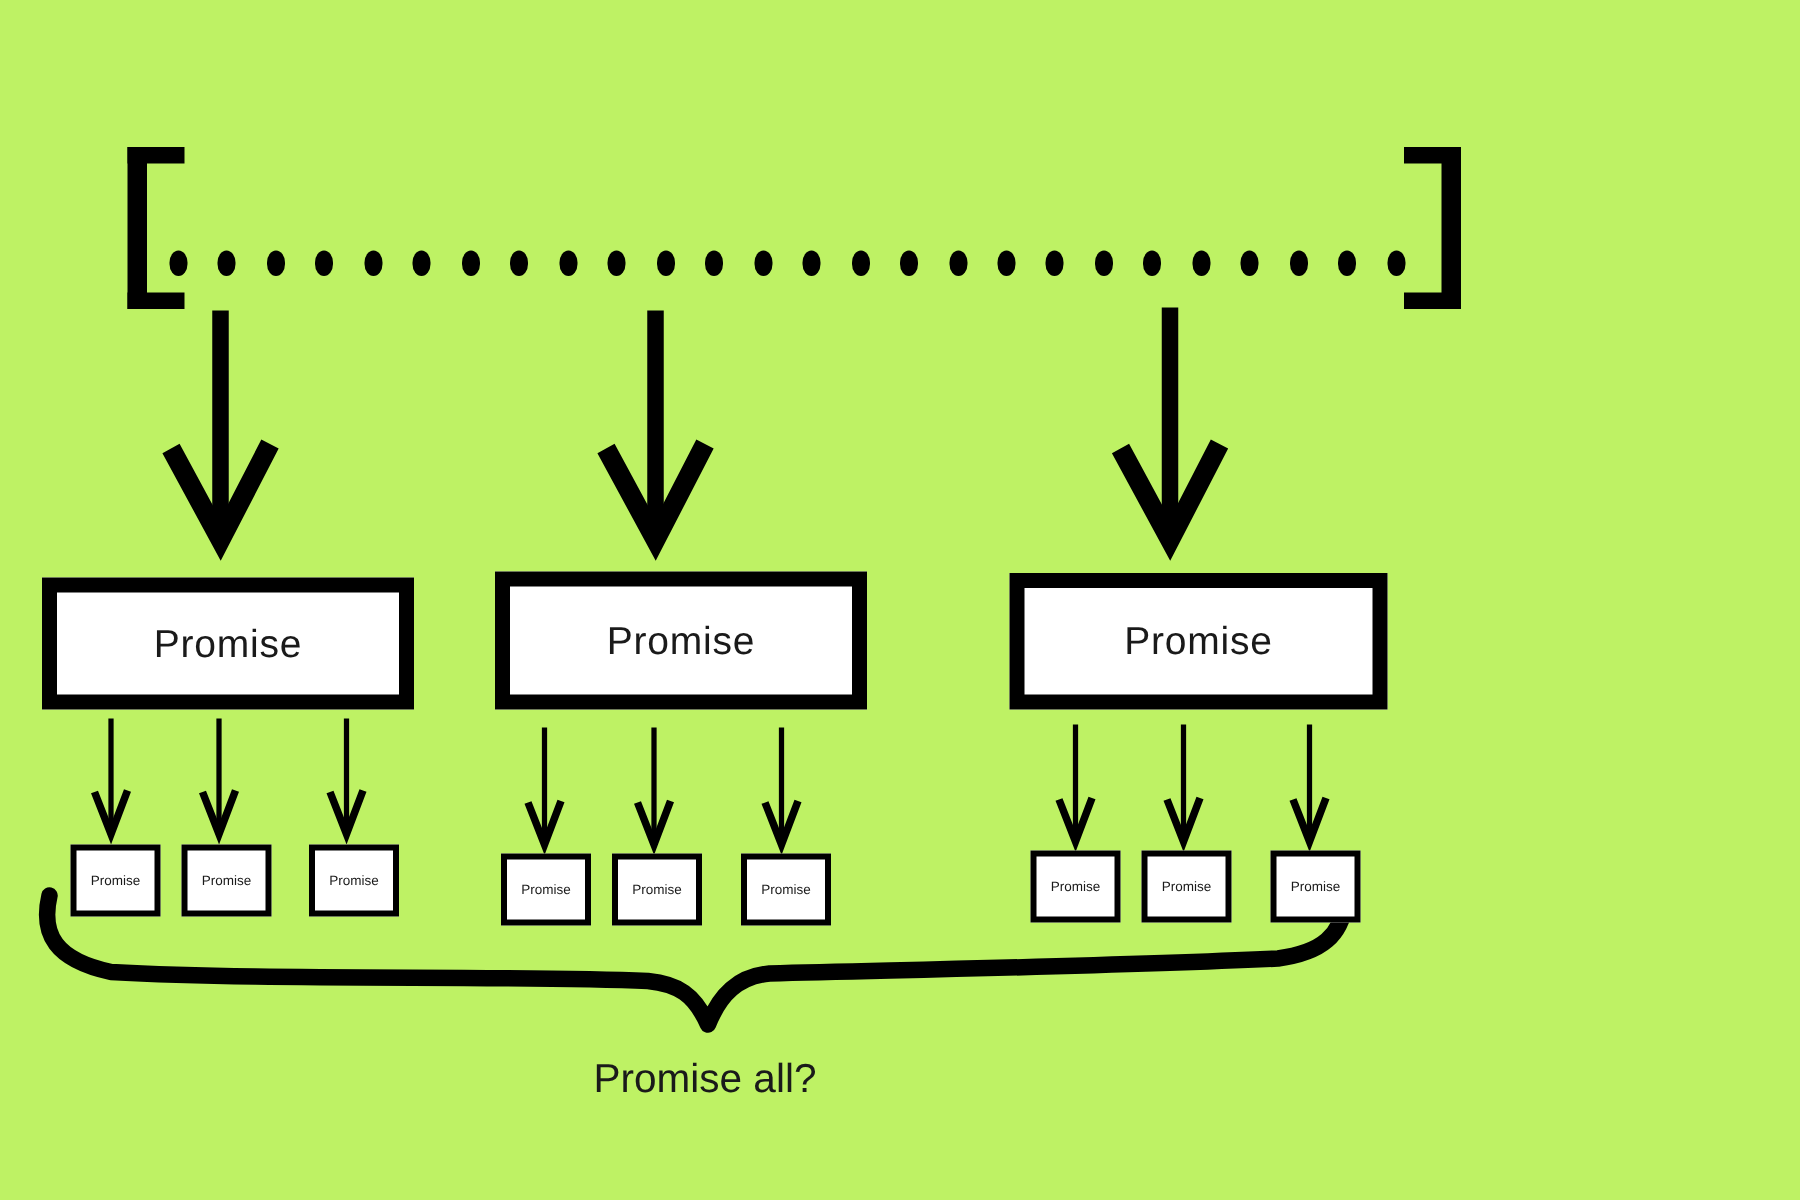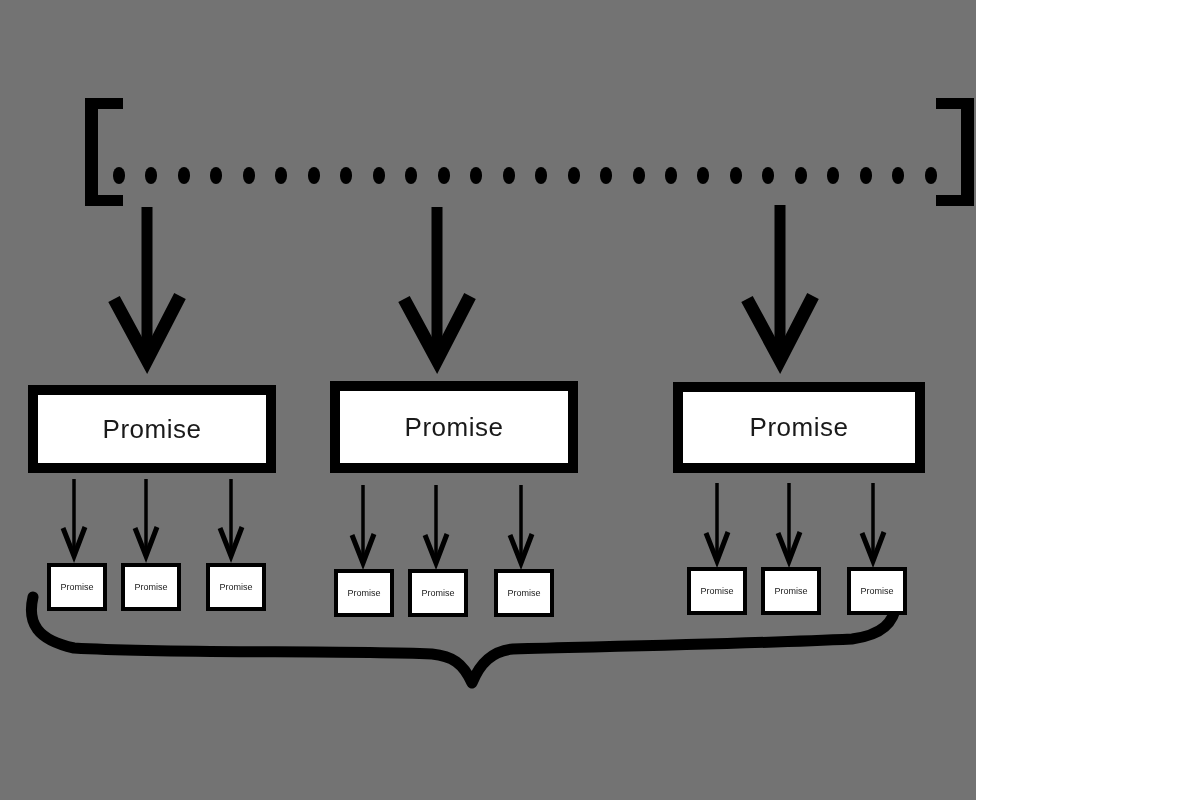--- a/index.html
+++ b/index.html
@@ -3,23 +3,23 @@
 <meta charset="utf-8">
 <style>
   html, body {
     margin: 0;
     padding: 0;
     background: #ffffff;
     font-family: "Liberation Sans", sans-serif;
   }
   #canvas {
     position: relative;
-    width: 976px;
+    width: 1200px;
     height: 800px;
-    background: #737373;
+    background: #bef264;
     overflow: hidden;
   }
   
   .bracket {
     position: absolute;
     box-sizing: border-box;
     top: 98px;
     width: 38px;
     height: 108px;
   }
@@ -228,14 +228,15 @@
   <div class="promise-box-small" style="left:687px; top:567px;">
     <span>Promise</span>
   </div>
   <div class="promise-box-small" style="left:761px; top:567px;">
     <span>Promise</span>
   </div>
   <div class="promise-box-small" style="left:847px; top:567px;">
     <span>Promise</span>
   </div>
 
+  <div class="caption">Promise all?</div>
 
 </div>
 
 </body></html>

